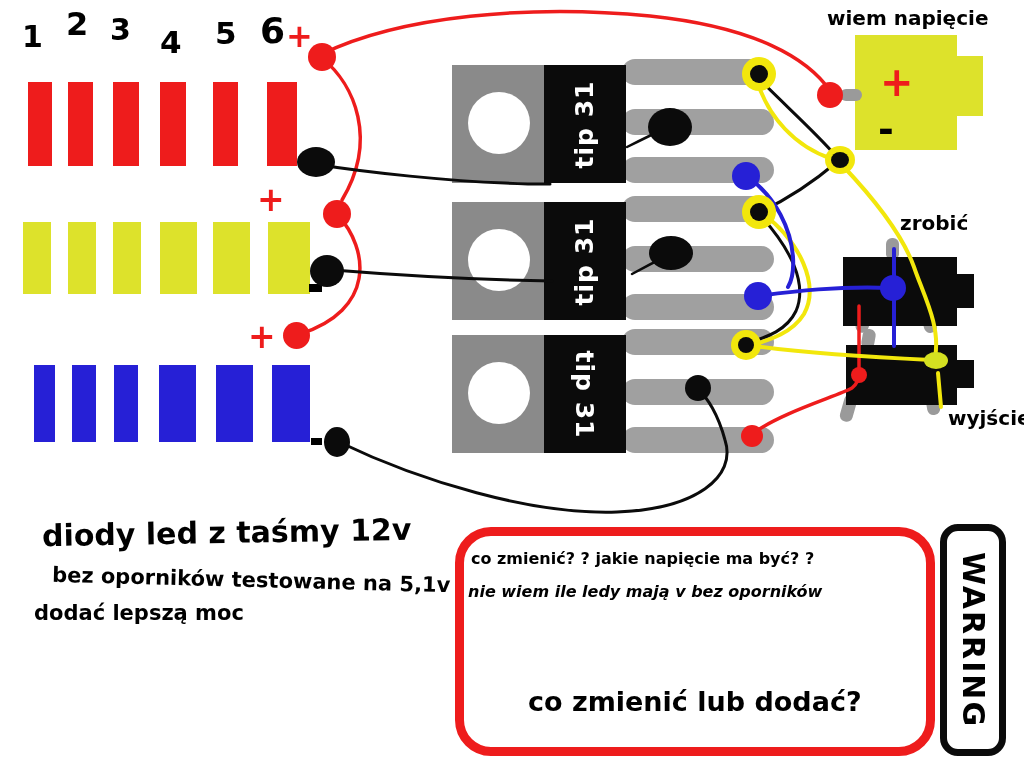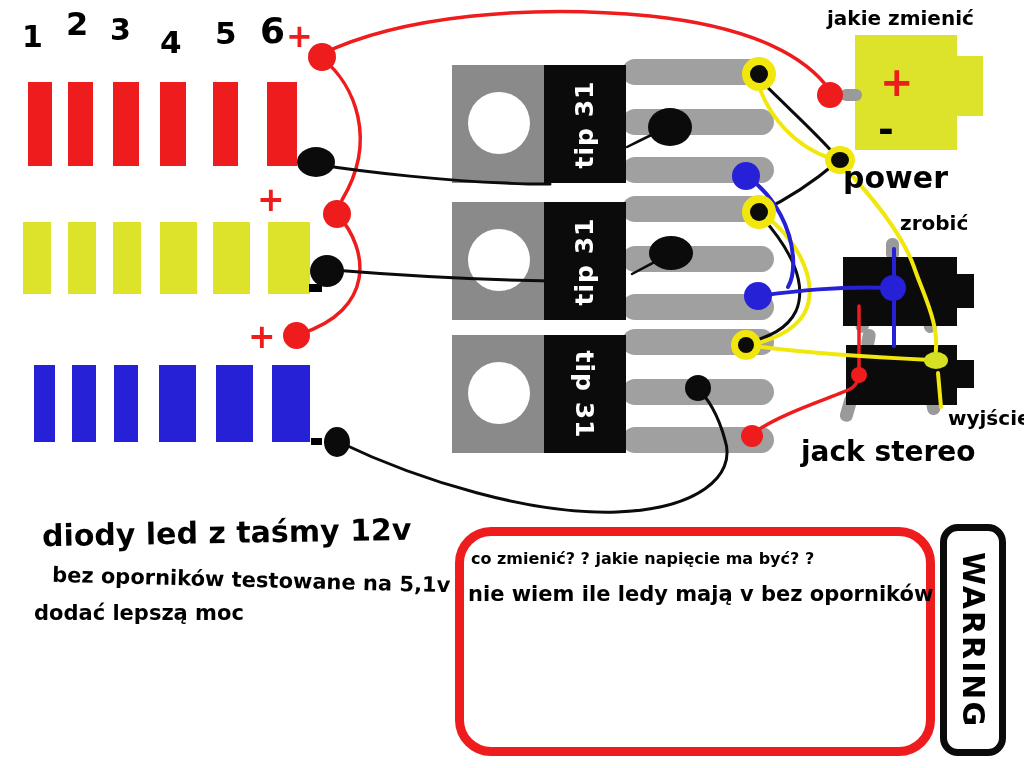--- a/index.html
+++ b/index.html
@@ -194,31 +194,30 @@
 
   <div class="dot" style="left:817px;top:82px;width:26px;height:26px;background:#ee1c1c;"></div>
   <div class="ring" style="left:825px;top:146px;width:30px;height:28px;">
       <div class="in" style="width:18px;height:16px;"></div>
     </div>
 
   <div class="dot" style="left:880px;top:275px;width:26px;height:26px;background:#2620d6;"></div>
   <div class="dot" style="left:851px;top:367px;width:16px;height:16px;background:#ee1c1c;"></div>
   <div class="dot" style="left:924px;top:352px;width:24px;height:17px;background:#d4e021;"></div>
 
-  <div class="lbl" style="left:827px;top:8px;font-size:20px;">jakie zmienić</div>
-  <div class="lbl" style="left:843px;top:163px;font-size:30px;">power</div>
+  <div class="lbl" style="left:827px;top:8px;font-size:20px;">wiem napięcie</div>
   <div class="lbl" style="left:900px;top:213px;font-size:20px;">zrobić</div>
   <div class="lbl" style="left:948px;top:408px;font-size:20px;">wyjście</div>
-  <div class="lbl" style="left:801px;top:438px;font-size:28px;">jack stereo</div>
 
   <div class="lbl" style="left:42px;top:518px;font-size:30px;transform:rotate(-1deg);">diody led z taśmy 12v</div>
   <div class="lbl" style="left:52px;top:570px;font-size:21px;transform:rotate(1.5deg);">bez oporników testowane na 5,1v</div>
   <div class="lbl" style="left:34px;top:603px;font-size:21px;">dodać lepszą moc</div>
 
   <div class="qbox"></div>
   <div class="qline" style="left:471px;top:551px;font-size:16px;">co zmienić? ? jakie napięcie ma być? ?</div>
-  <div class="qline" style="left:468px;top:584px;font-size:21px;">nie wiem ile ledy mają v bez oporników</div>
+  <div class="qline" style="left:468px;top:584px;font-size:16px;font-style:italic;">nie wiem ile ledy mają v bez oporników</div>
+  <div class="qline" style="left:528px;top:688px;font-size:27px;">co zmienić lub dodać?</div>
 
   <div class="wbox">
     <span>WARRING</span>
   </div>
 
 </div>
 
 </body></html>

